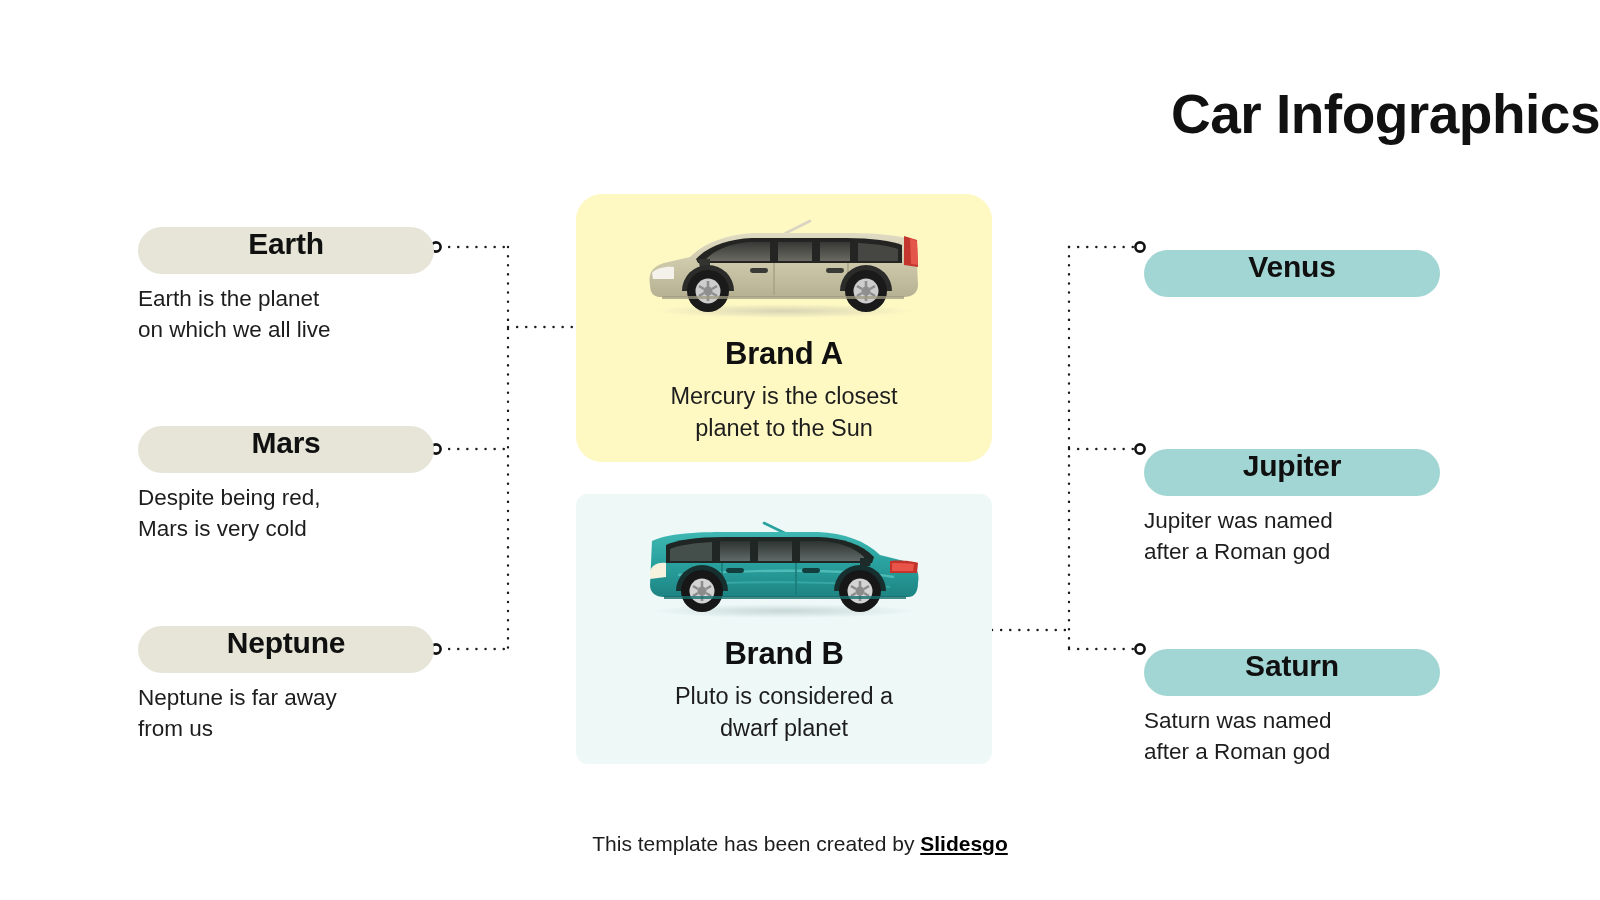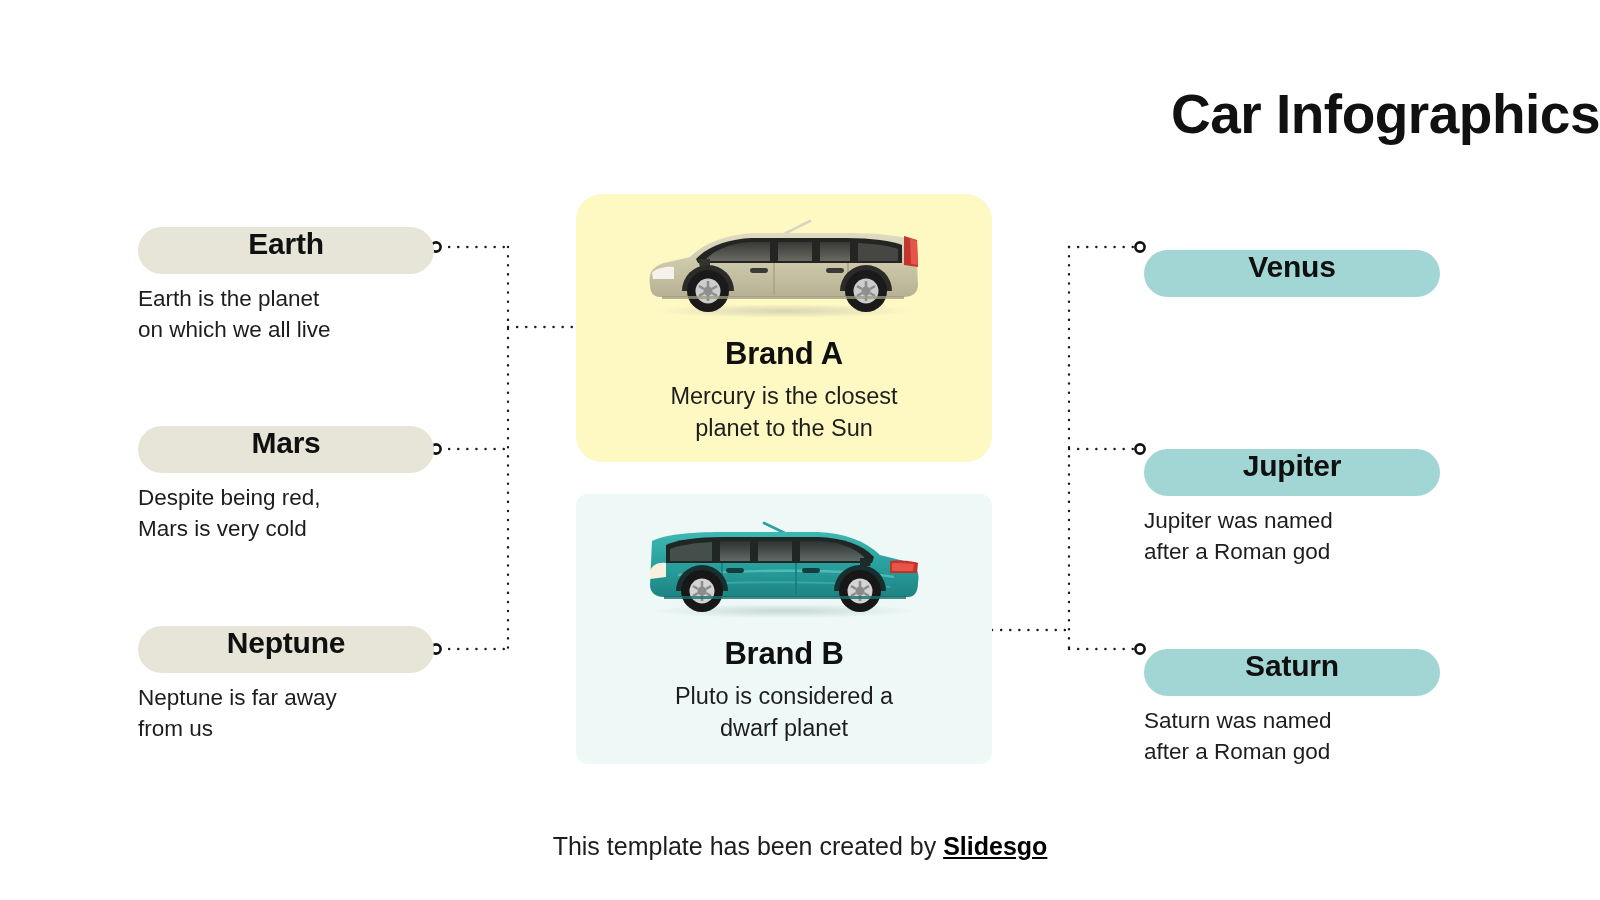--- a/index.html
+++ b/index.html
@@ -125,21 +125,21 @@
     white-space: pre-line;
   }
 
   
   .footer {
     position: absolute;
     top: 832px;
     left: 0;
     width: 1600px;
     text-align: center;
-    font-size: 25px;
+    font-size: 21px;
     color: #1d1d1d;
   }
   .footer .brand {
     font-weight: 700;
     text-decoration: underline;
     color: #000000;
   }
 </style>
 </head>
 <body>

